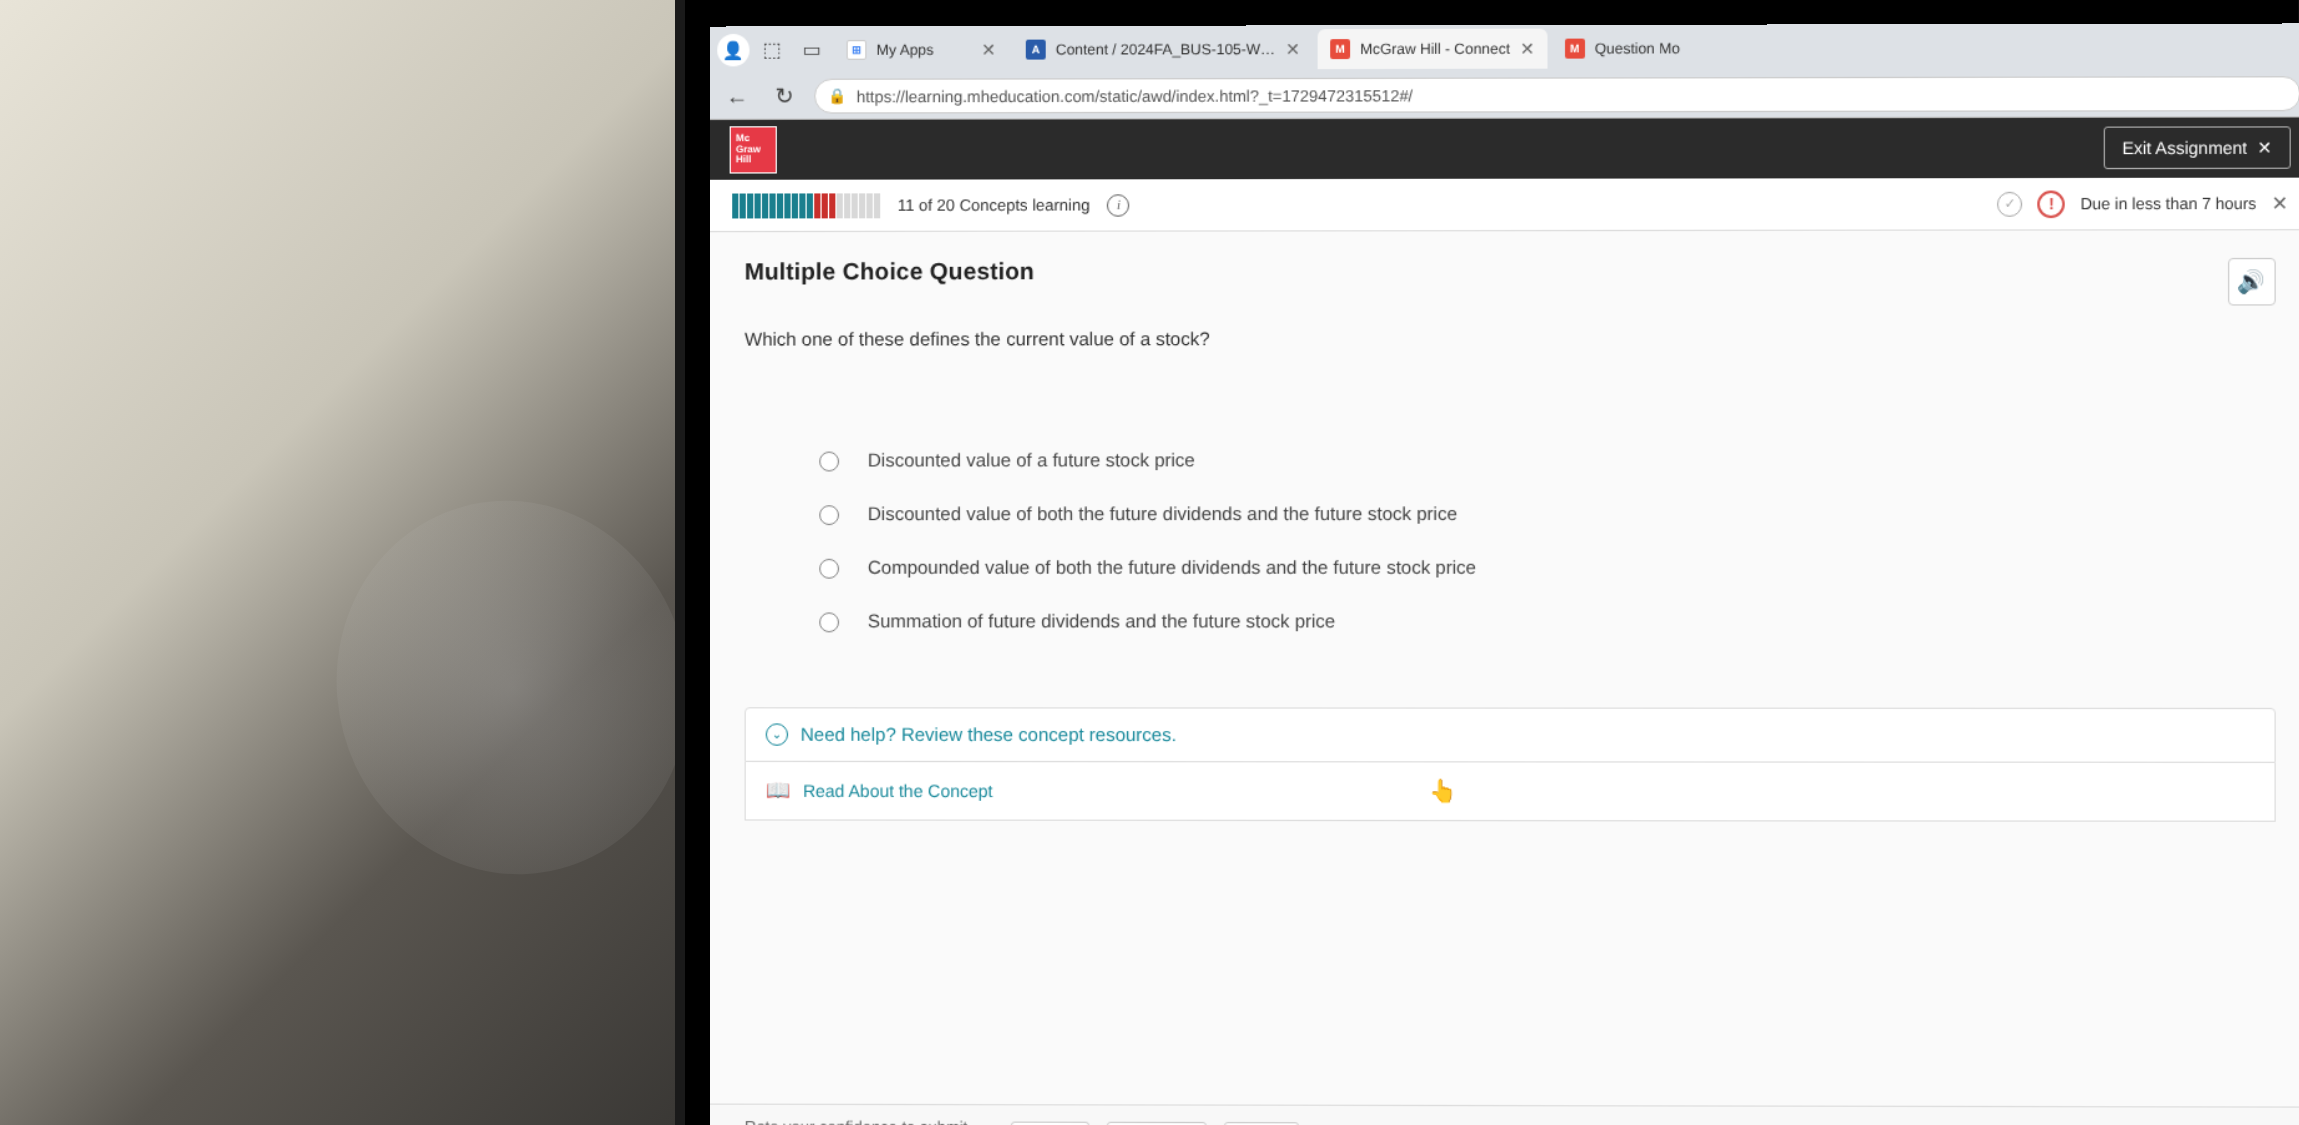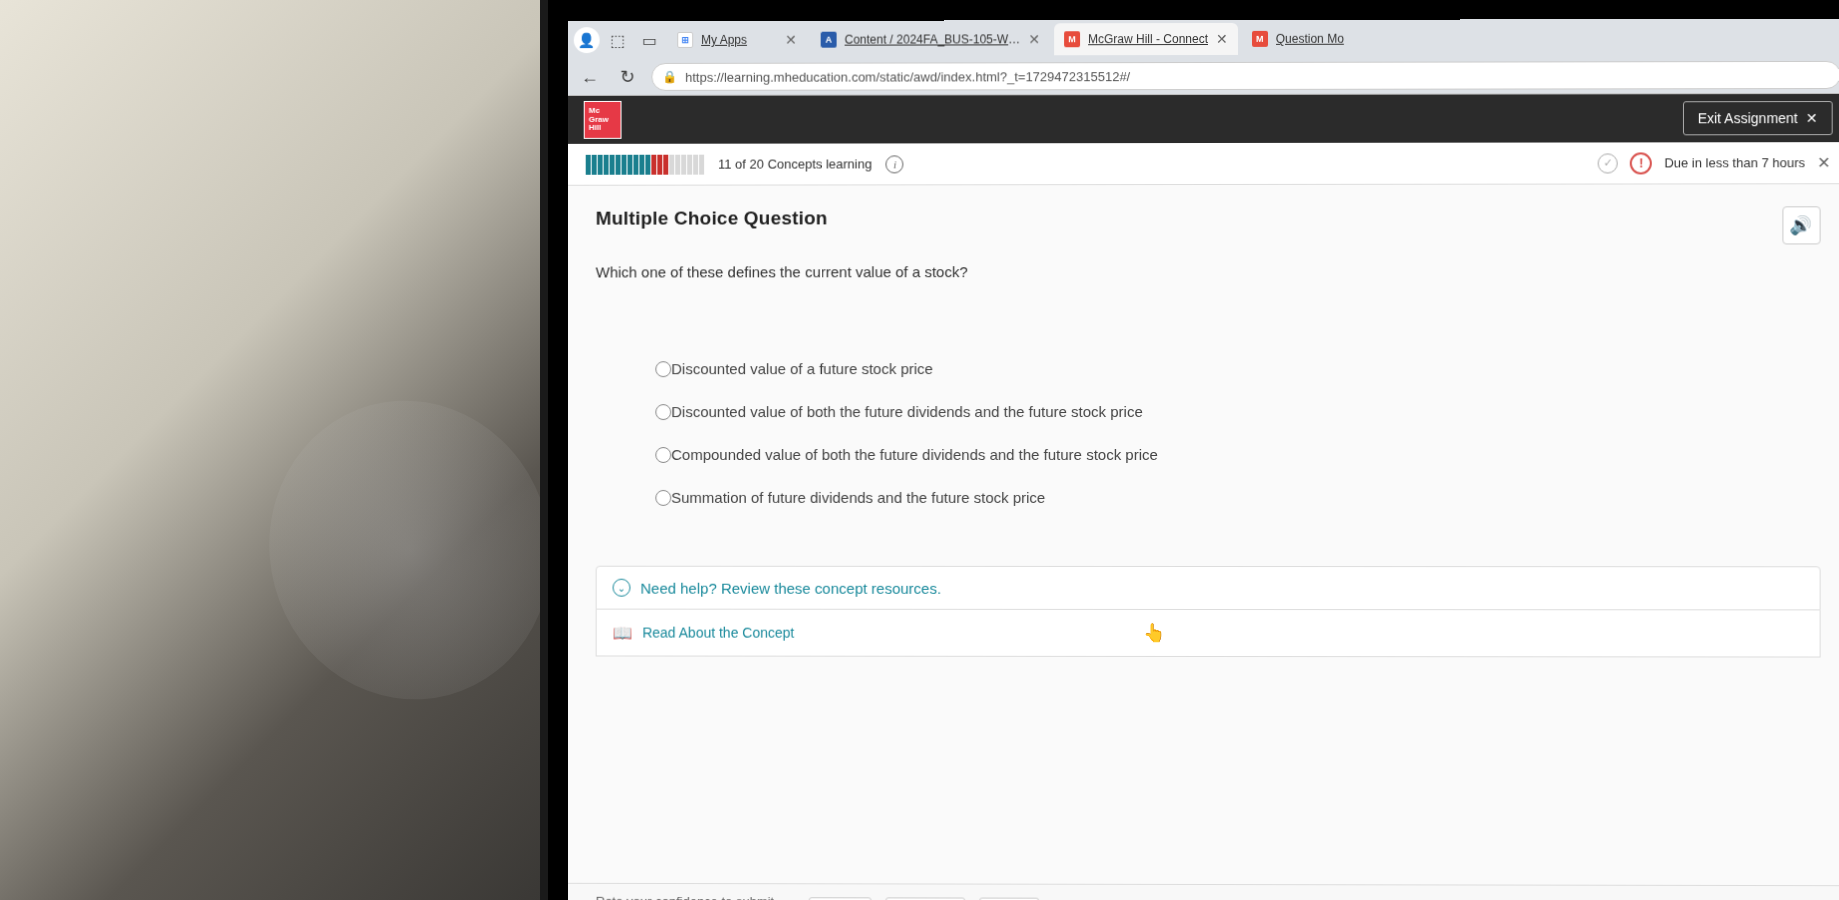--- a/index.html
+++ b/index.html
@@ -11,21 +11,21 @@
     .browser-chrome { background: #dde1e6; border-bottom: 1px solid #bbb; }
     .tab-strip { display: flex; align-items: center; height: 38px; padding: 0 6px; gap: 4px; }
     .profile-btn { width: 26px; height: 26px; border-radius: 50%; background: #fff; display: flex; align-items: center; justify-content: center; font-size: 14px; color: #555; }
     .tab-strip-btn { width: 28px; height: 28px; display: flex; align-items: center; justify-content: center; color: #444; font-size: 16px; }
     .tab { display: flex; align-items: center; height: 32px; padding: 0 10px; border-radius: 6px 6px 0 0; font-size: 12px; color: #333; gap: 8px; min-width: 140px; max-width: 240px; }
     .tab.active { background: #f5f5f5; }
     .tab-favicon { width: 16px; height: 16px; border-radius: 2px; display: flex; align-items: center; justify-content: center; font-size: 9px; font-weight: bold; flex-shrink: 0; }
     .tab-favicon.apps { background: #fff; border: 1px solid #ccc; color: #4285f4; }
     .tab-favicon.a { background: #2a5caa; color: #fff; }
     .tab-favicon.m { background: #e74c3c; color: #fff; }
-    .tab-label { flex: 1; white-space: nowrap; overflow: hidden; text-overflow: ellipsis; text-decoration: underline; }
+    .tab-label { flex: 1; white-space: nowrap; overflow: hidden; text-overflow: ellipsis; }
     .tab-close { font-size: 14px; color: #666; }
     .addr-row { display: flex; align-items: center; height: 36px; padding: 0 8px; gap: 10px; }
     .nav-btn { width: 28px; height: 28px; display: flex; align-items: center; justify-content: center; color: #444; font-size: 18px; }
     .addr-bar { flex: 1; height: 28px; background: #fff; border: 1px solid #ccc; border-radius: 14px; display: flex; align-items: center; padding: 0 10px; font-size: 13px; color: #555; gap: 8px; }
     .lock-icon { color: #777; font-size: 12px; }
     .app-header { height: 48px; background: #2b2b2b; display: flex; align-items: center; justify-content: space-between; padding: 0 16px; }
     .brand-logo { width: 38px; height: 38px; background: #e63946; border: 1px solid #fff; display: flex; flex-direction: column; align-items: flex-start; justify-content: center; padding: 0 4px; font-size: 8px; line-height: 1.1; color: #fff; font-weight: bold; }
     .exit-btn { border: 1px solid #aaa; color: #fff; padding: 8px 14px; font-size: 14px; border-radius: 3px; background: transparent; display: flex; align-items: center; gap: 8px; }
     .progress-row { height: 42px; background: #fff; border-bottom: 1px solid #ddd; display: flex; align-items: center; padding: 0 18px; gap: 14px; }
     .progress-segments { display: flex; gap: 1px; }
@@ -40,21 +40,21 @@
     .check-circle { width: 20px; height: 20px; border: 1.5px solid #aaa; border-radius: 50%; display: flex; align-items: center; justify-content: center; font-size: 11px; color: #aaa; }
     .warn-circle { width: 22px; height: 22px; border: 2px solid #d9534f; border-radius: 50%; display: flex; align-items: center; justify-content: center; font-size: 13px; color: #d9534f; font-weight: bold; }
     .due-text { font-size: 13px; color: #333; }
     .due-close { font-size: 16px; color: #666; }
     .content { padding: 22px 28px; background: #fafafa; position: relative; height: calc(100% - 126px); }
     .q-header { display: flex; justify-content: space-between; align-items: flex-start; margin-bottom: 18px; }
     .q-title { font-size: 19px; font-weight: 600; color: #222; letter-spacing: 0.2px; }
     .audio-btn { width: 38px; height: 38px; border: 1px solid #ccc; border-radius: 4px; display: flex; align-items: center; justify-content: center; font-size: 18px; color: #555; background: #fff; }
     .q-text { font-size: 15px; color: #333; margin-bottom: 80px; }
     .options { margin-left: 60px; }
-    .option { display: flex; align-items: center; gap: 0; margin-bottom: 26px; font-size: 15px; color: #444; }
+    .option { display: flex; align-items: center; gap: 23px; margin-bottom: 26px; font-size: 15px; color: #444; }
     .radio { width: 16px; height: 16px; border: 1.5px solid #888; border-radius: 50%; flex-shrink: 0; background: #fff; }
     .help-section { margin-top: 60px; border: 1px solid #ddd; border-radius: 4px 4px 0 0; background: #fff; padding: 12px 16px; display: flex; align-items: center; gap: 10px; }
     .help-chevron { width: 18px; height: 18px; border: 1.5px solid #1a8a9c; border-radius: 50%; display: flex; align-items: center; justify-content: center; font-size: 10px; color: #1a8a9c; }
     .help-text { font-size: 15px; color: #1a8a9c; font-weight: 500; }
     .read-concept { border: 1px solid #ddd; border-top: none; background: #fff; padding: 12px 16px; display: flex; align-items: center; gap: 10px; font-size: 14px; color: #1a8a9c; }
     .book-icon { font-size: 16px; }
     .footer-row { position: absolute; bottom: 0; left: 0; right: 0; padding: 10px 28px; display: flex; align-items: center; gap: 14px; border-top: 1px solid #ddd; background: #f8f8f8; }
     .confidence-label { font-size: 13px; color: #666; line-height: 1.3; max-width: 200px; }
     .conf-btn { border: 1px solid #ccc; padding: 6px 18px; font-size: 12px; color: #888; border-radius: 3px; background: #fff; }
     .cursor { position: absolute; font-size: 18px; color: #333; pointer-events: none; }

